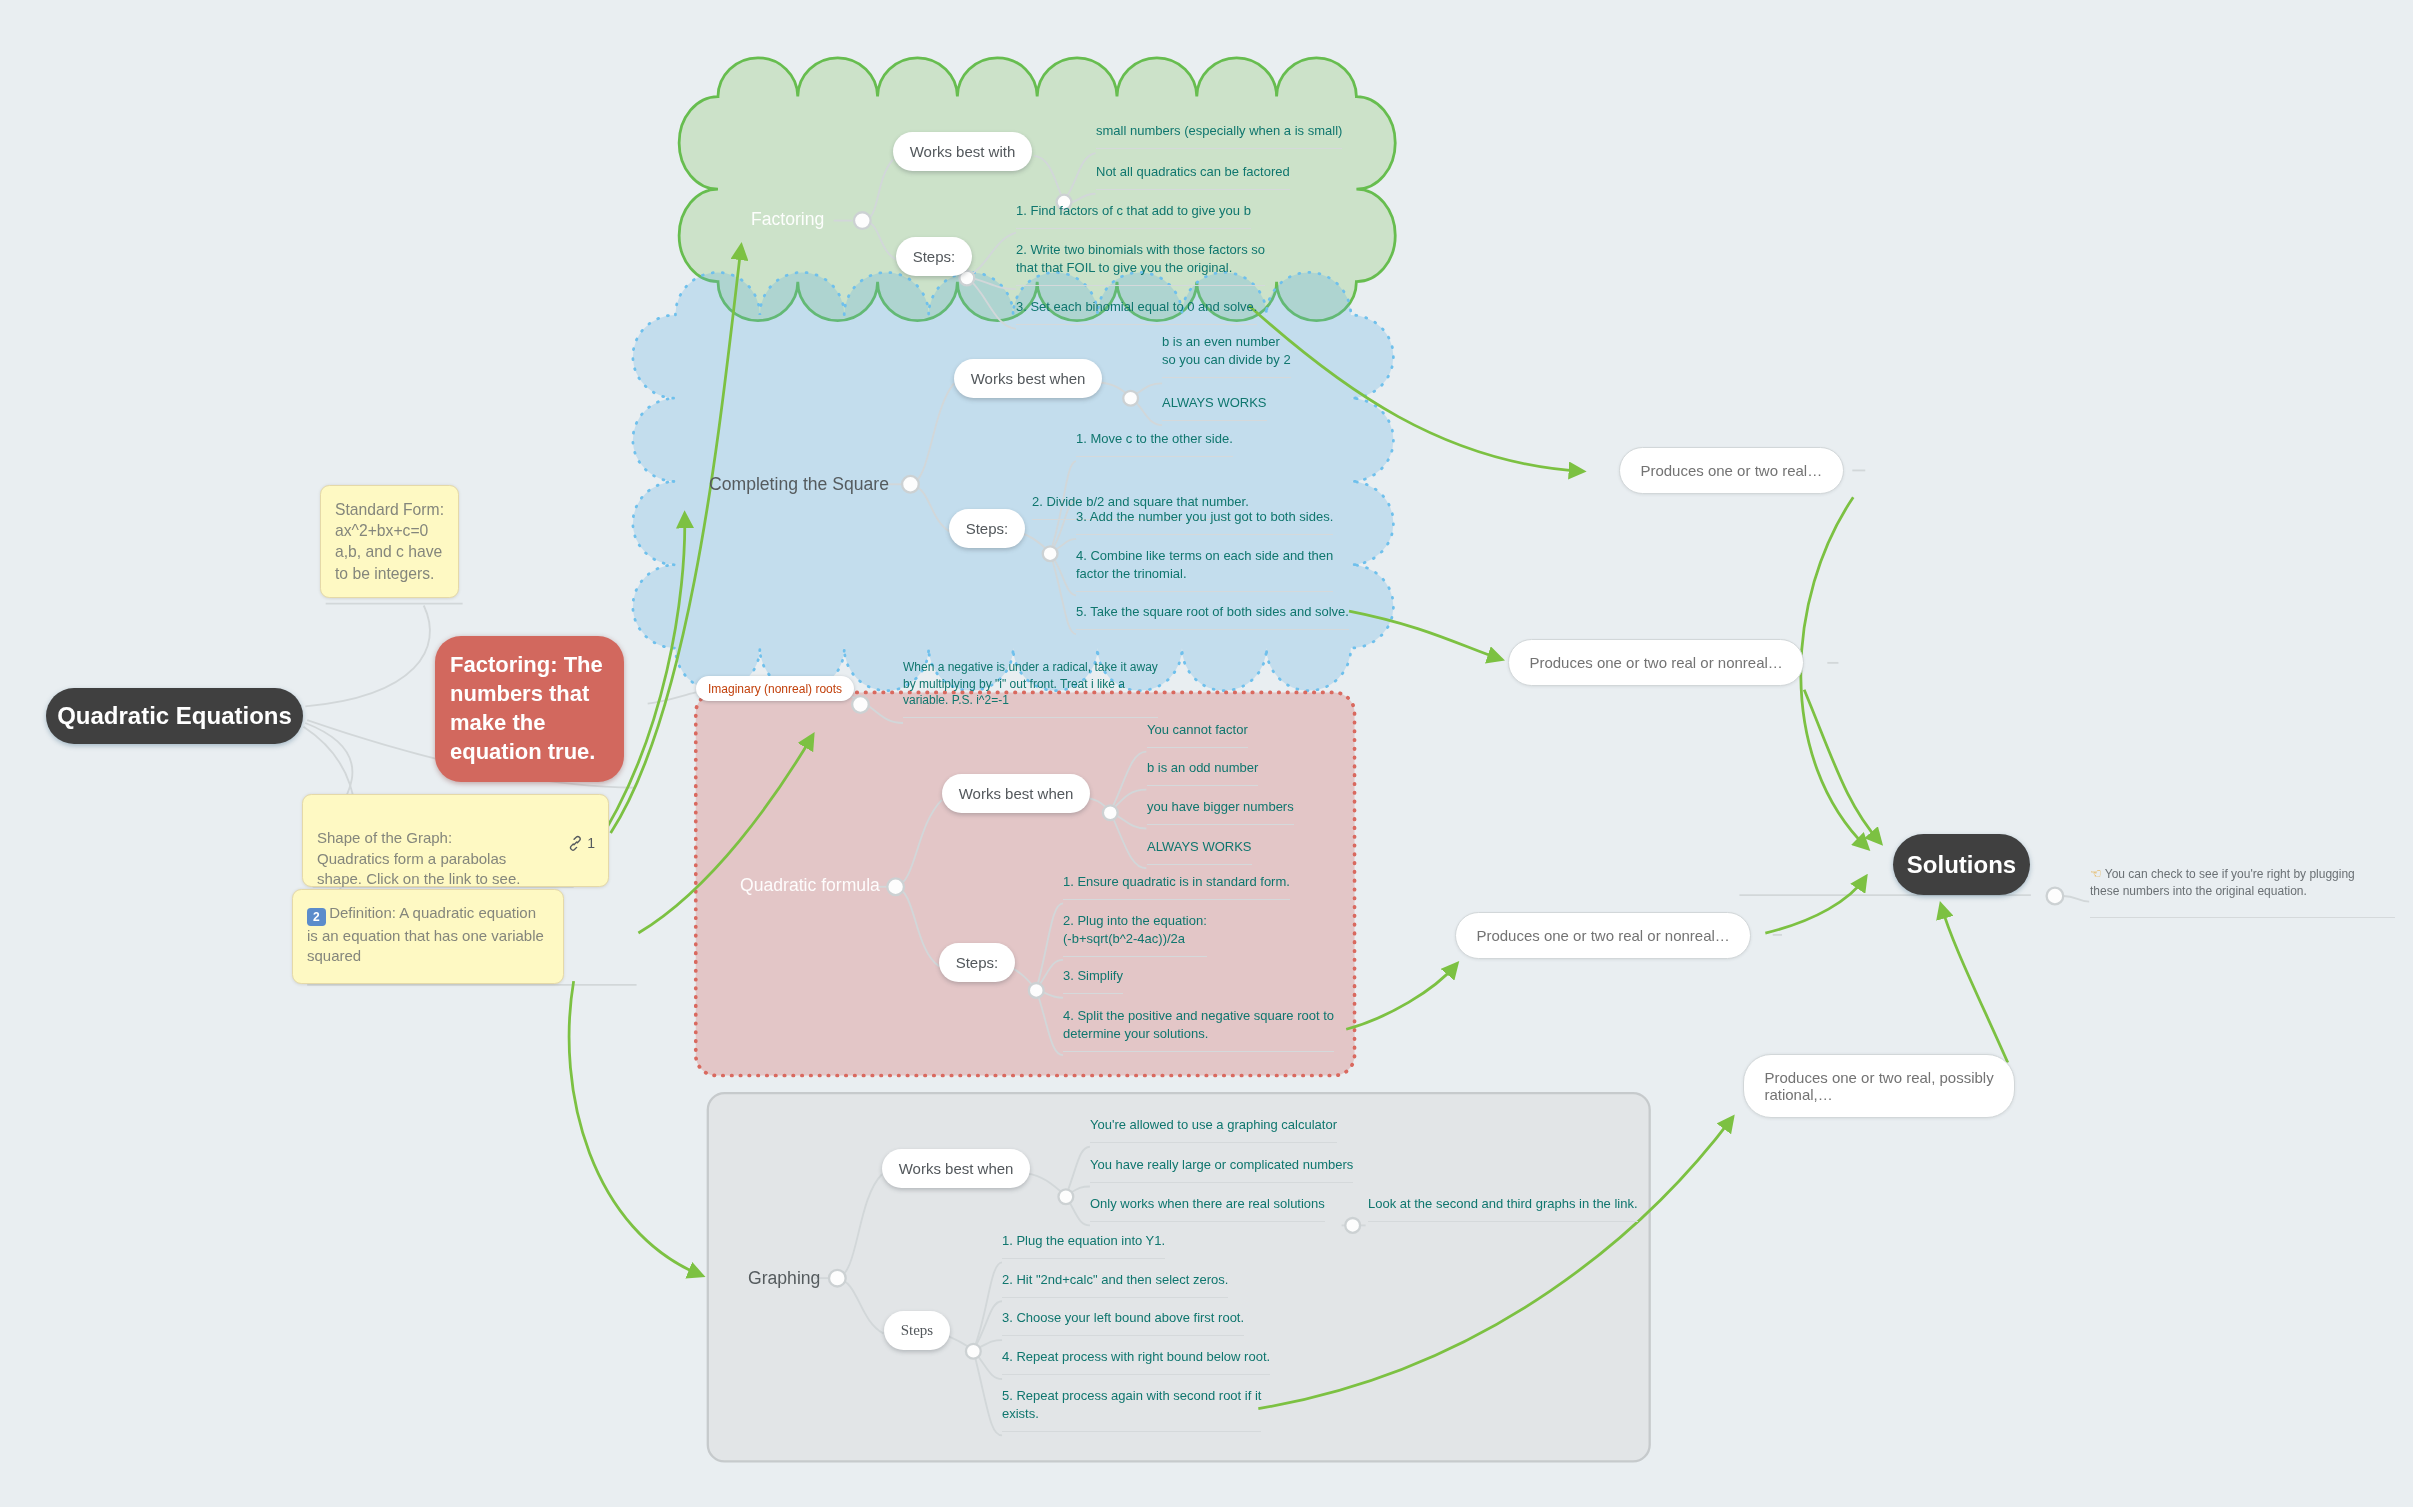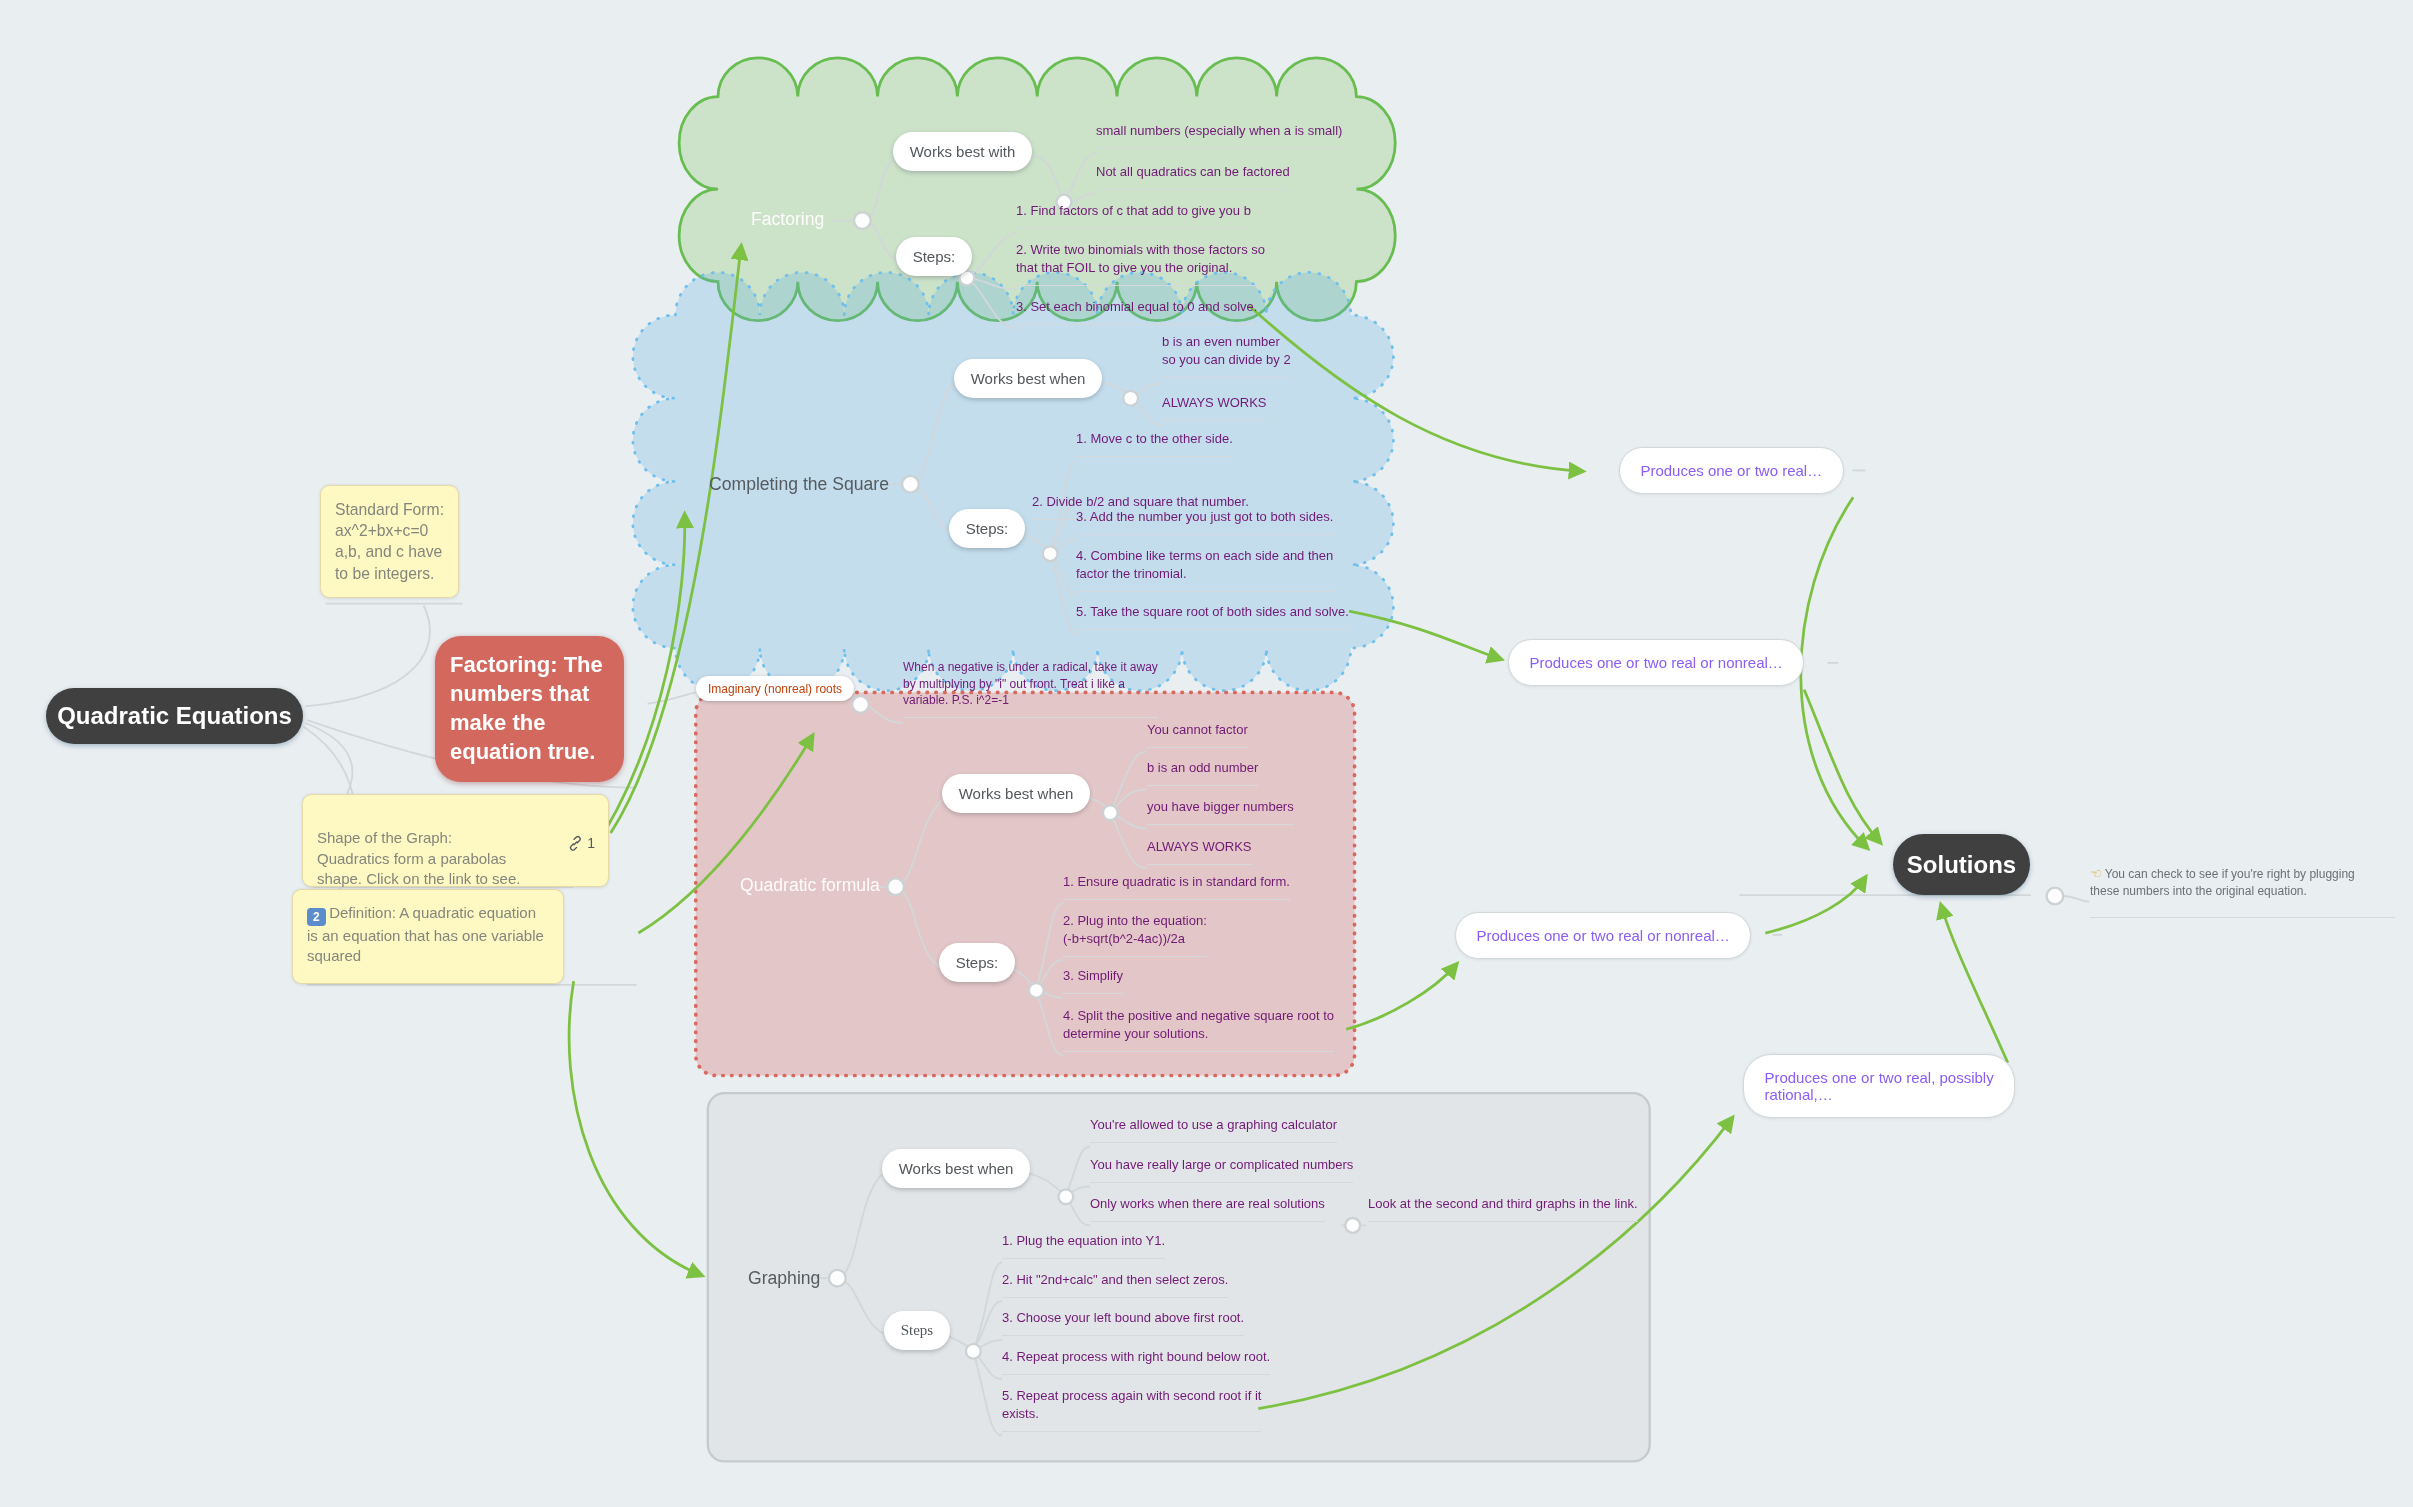--- a/index.html
+++ b/index.html
@@ -4,37 +4,37 @@
 <style>
   html,body{margin:0;padding:0;}
   body{
     width:2413px;height:1508px;position:relative;overflow:hidden;
     background:#e9eef1;
     font-family:"Liberation Sans", sans-serif;
   }
   svg.canvas{position:absolute;left:0;top:0;}
   .leaf{
     position:absolute;display:inline-block;
-    color:#701a75;font-size:13px;line-height:1.38;
+    color:#0f766e;font-size:13px;line-height:1.38;
     padding-bottom:8.3px;border-bottom:1.9px solid #d5d9db;
     white-space:pre-line;
   }
   .pill{
     position:absolute;display:inline-flex;align-items:center;justify-content:center;
     background:#ffffff;border-radius:22px;
     box-shadow:0 1.9px 4.6px rgba(60,70,75,0.28);
     color:#53585c;font-size:15px;padding:11px 16.7px;white-space:nowrap;
   }
   .seclabel{position:absolute;font-size:17.6px;white-space:nowrap;}
   .seclabel.light{color:rgba(255,255,255,0.95);}
   .seclabel.dark{color:#555b5e;}
   .outcome{
     position:absolute;display:inline-block;
     background:#ffffff;border:1.9px solid #d2d7d9;border-radius:28px;
-    color:#8b5cf6;font-size:15px;padding:14px 20.4px;
+    color:#737373;font-size:15px;padding:14px 20.4px;
     box-shadow:0 0.9px 2.8px rgba(60,70,75,0.10);white-space:pre-line;
   }
   .bignode{
     position:absolute;display:flex;align-items:center;justify-content:center;
     background:#404040;color:#ffffff;font-weight:bold;
     box-shadow:0 1.9px 5.6px rgba(40,90,120,0.35);
   }
   .rednode{
     position:absolute;background:#d2685e;color:#ffffff;font-weight:bold;
     font-size:22px;line-height:1.32;border-radius:26px;padding:14px 15px;

